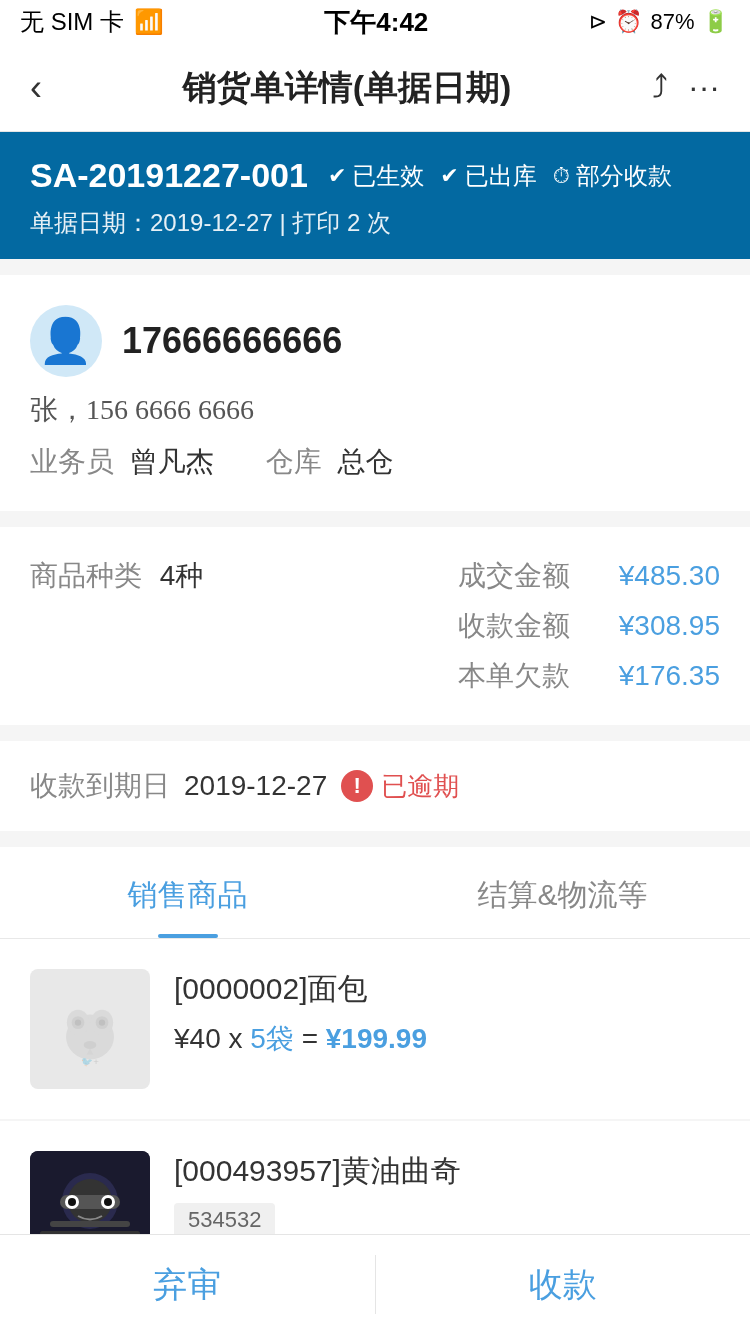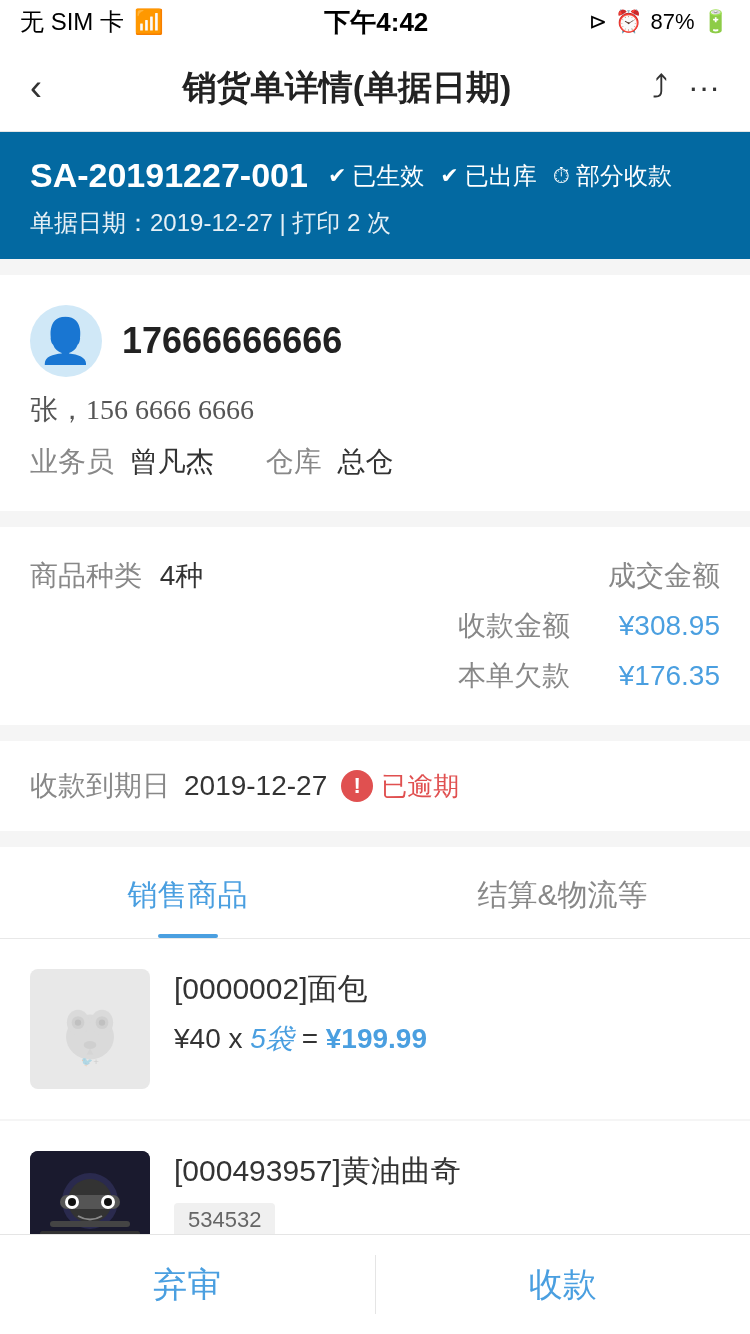--- a/index.html
+++ b/index.html
@@ -250,21 +250,21 @@
       color: #666;
       font-size: 22px;
       padding: 4px 14px;
       border-radius: 4px;
       margin-bottom: 12px;
     }
     .product-price {
       font-size: 28px;
       color: #333;
     }
-    .product-price .qty { color: #4A9FE0; font-style: italic; }
+    .product-price .qty { color: #4A9FE0; }
     .product-price .total { color: #4A9FE0; font-weight: 600; }
 
     
     .bottom-bar {
       position: fixed;
       bottom: 0;
       left: 0;
       width: 750px;
       height: 100px;
       background: #fff;
@@ -376,20 +376,21 @@
 </div>
 
 <div class="summary-section">
   <div class="summary-left">
     <span class="summary-left-label">商品种类</span>
     <span>4种</span>
   </div>
   <div class="summary-right">
     <div class="summary-row">
       <span class="summary-row-label">成交金额</span>
+      <span class="summary-row-value">¥485.30</span>
     </div>
     <div class="summary-row">
       <span class="summary-row-label">收款金额</span>
       <span class="summary-row-value">¥308.95</span>
     </div>
     <div class="summary-row">
       <span class="summary-row-label">本单欠款</span>
       <span class="summary-row-value">¥176.35</span>
     </div>
   </div>

